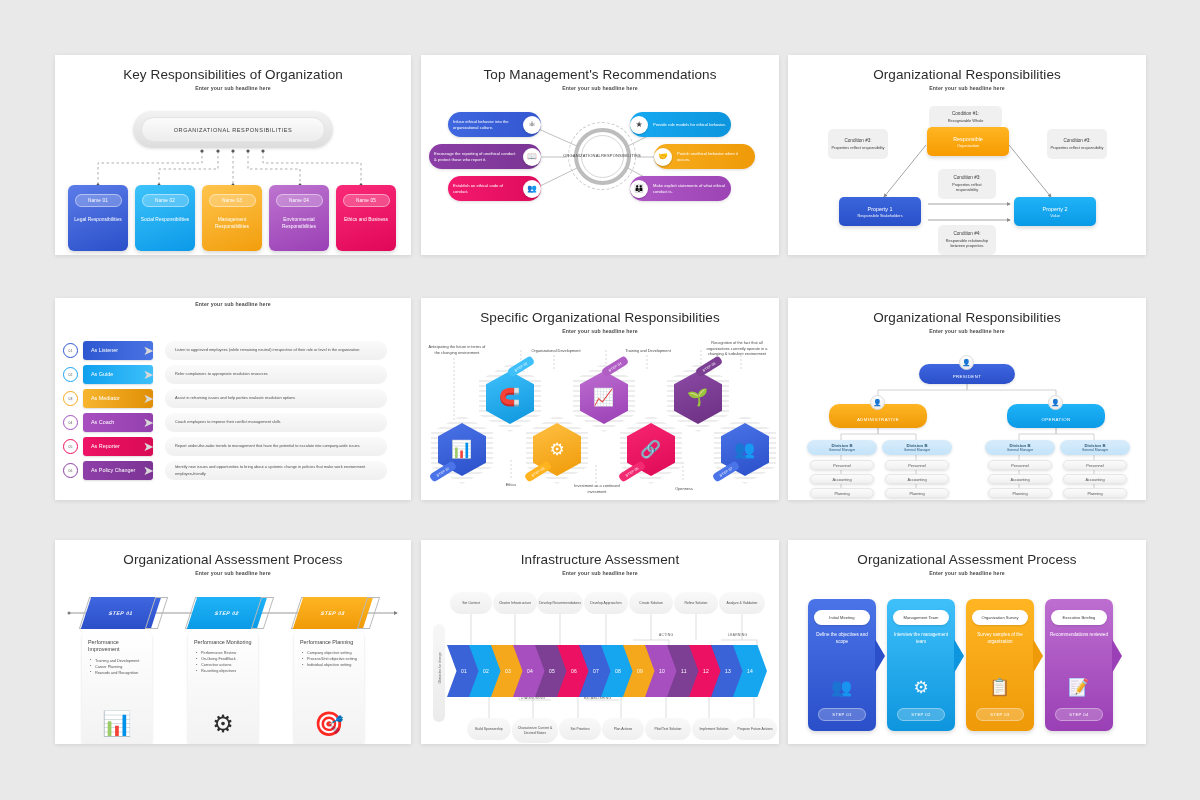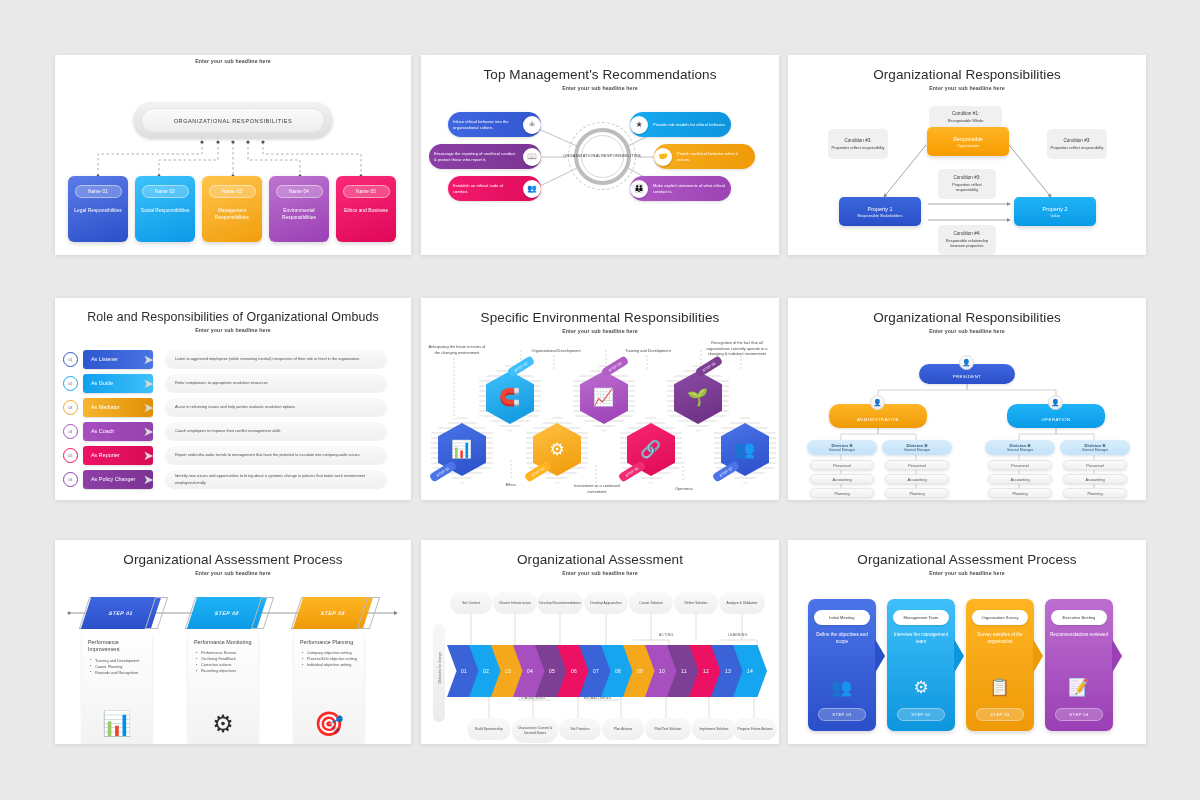--- a/index.html
+++ b/index.html
@@ -248,20 +248,21 @@
     border-top:17px solid transparent; border-bottom:17px solid transparent;
   }
 </style>
 </head>
 <body>
 
 <div class="grid">
 
   <div class="slide" style="left:55px; top:55px; width:356px; height:200px;">
     <div class="canvas">
+      <div class="s-title">Key Responsibilities of Organization</div>
       <div class="s-sub">Enter your sub headline here</div>
 
       <div class="s1-hub">
         <div class="s1-hub-in">ORGANIZATIONAL RESPONSIBILITIES</div>
       </div>
 
       <svg class="s1-dots" viewBox="0 0 356 200">
         <g stroke="#9a9a9a" stroke-width="0.8" fill="none" stroke-dasharray="2.5,2.5">
           <path d="M147 84 V96 H43 V118"></path>
           <path d="M163 84 V102 H104 V118"></path>
@@ -412,21 +413,20 @@
       </div>
       <div class="s3-box s3-main" style="left:226px; top:130px; width:82px; height:29px; background:linear-gradient(180deg,#20b3f7,#0a9ae6);">
         <div class="t">Property 2</div>
         <div class="d">Value</div>
       </div>
     </div>
   </div>
 
   <div class="slide" style="left:55px; top:298px; width:356px; height:202px;">
     <div class="canvas">
-      <div class="s-title sm">Role and Responsibilities of Organizational Ombuds</div>
       <div class="s-sub">Enter your sub headline here</div>
 
       <div class="o-row" style="top:40px;">
         <div class="o-num" style="border-color:#2d57d0;">01</div>
         <div class="o-tab" style="background:linear-gradient(90deg,#2d57d0,#4a73e4);">As Listener</div>
         <div class="o-desc">Listen to aggrieved employees (while remaining neutral) irrespective of their role or level in the organization</div>
       </div>
       <div class="o-row" style="top:64px;">
         <div class="o-num" style="border-color:#16a6f0;">02</div>
         <div class="o-tab" style="background:linear-gradient(90deg,#0fa0ee,#3ec0fb);">As Guide</div>
@@ -457,21 +457,21 @@
       <div class="o-chev" style="top:67px;">➤</div>
       <div class="o-chev" style="top:91px;">➤</div>
       <div class="o-chev" style="top:115px;">➤</div>
       <div class="o-chev" style="top:139px;">➤</div>
       <div class="o-chev" style="top:163px;">➤</div>
     </div>
   </div>
 
   <div class="slide" style="left:421px; top:298px; width:358px; height:202px;">
     <div class="canvas">
-      <div class="s-title">Specific Environmental Responsibilities</div>
+      <div class="s-title">Specific Organizational Responsibilities</div>
       <div class="s-sub">Enter your sub headline here</div>
 
       <svg style="position:absolute;left:0;top:0;width:100%;height:100%;">
         <g stroke="#c4c4c4" stroke-width="0.7" fill="none" stroke-dasharray="2,2">
           <path d="M33 48 V110"></path>
             <path d="M100 40 V58"></path>
             <path d="M133 45 V60"></path>
           <path d="M185 40 V60"></path>
             <path d="M226 45 V60"></path>
             <path d="M280 40 V60"></path>
@@ -665,21 +665,21 @@
           <div class="p-li">Process/Unit objective setting</div>
           <div class="p-li">Individual objective setting</div>
         </div>
         <div class="p-ico">🎯</div>
       </div>
     </div>
   </div>
 
   <div class="slide" style="left:421px; top:540px; width:358px; height:204px;">
     <div class="canvas">
-      <div class="s-title">Organizational Assessment</div>
+      <div class="s-title">Infrastructure Assessment</div>
       <div class="s-sub">Enter your sub headline here</div>
 
       <div class="c-side">
         <span>Obstacles for change</span>
       </div>
 
       <div class="c-bub" style="left:29px; top:40px; width:42px; height:22px;">Set Context</div>
       <div class="c-bub" style="left:72px; top:40px; width:44px; height:22px;">Charter Infrastructure</div>
       <div class="c-bub" style="left:116px; top:40px; width:46px; height:22px;">Develop Recommendations</div>
       <div class="c-bub" style="left:163px; top:40px; width:44px; height:22px;">Develop Approaches</div>

